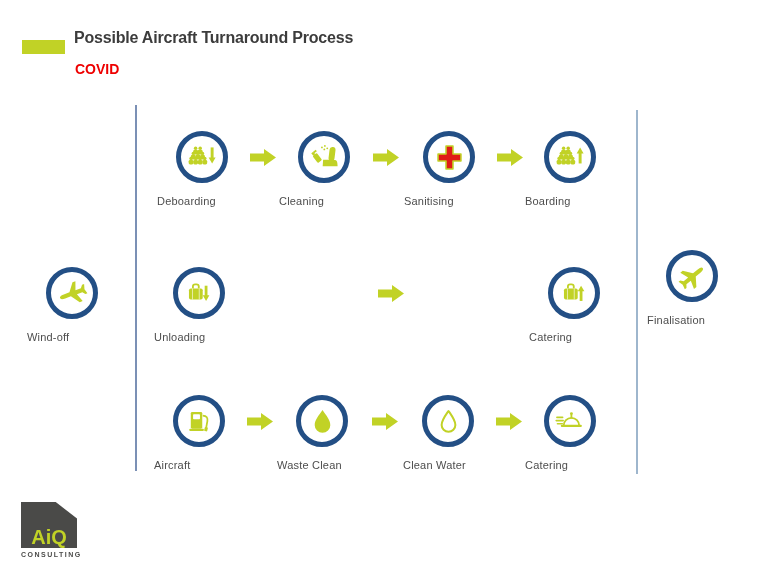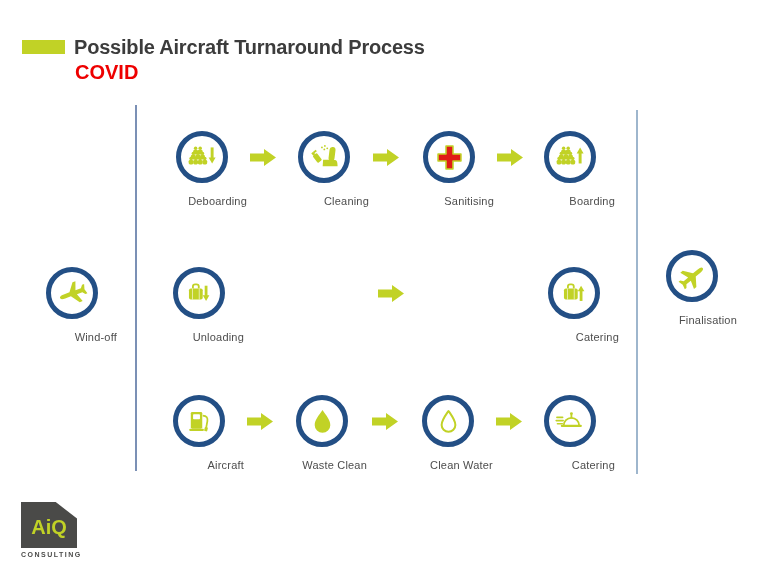--- a/index.html
+++ b/index.html
@@ -3,42 +3,42 @@
 <meta charset="utf-8">
 <style>
   html,body{margin:0;padding:0;}
   body{
     width:768px;height:576px;position:relative;background:#ffffff;
     font-family:"Liberation Sans","DejaVu Sans",sans-serif;overflow:hidden;
   }
   .abs{position:absolute;}
   
   .accent-bar{left:22px;top:40px;width:43px;height:14px;background:var(--accent);}
-  .title{left:74px;top:36px;font-size:20px;font-weight:bold;color:var(--title);letter-spacing:-0.2px;}
-  .subtitle{left:75px;top:61px;font-size:20px;font-weight:bold;color:var(--red_text);}
+  .title{left:74px;top:29px;font-size:16px;font-weight:bold;color:var(--title);letter-spacing:-0.2px;}
+  .subtitle{left:75px;top:61px;font-size:14px;font-weight:bold;color:var(--red_text);}
   
   .vline{width:2px;}
   .vline-left{left:135px;top:105px;height:366px;background:var(--line_left);}
   .vline-right{left:636px;top:110px;height:364px;background:var(--line_right);}
   
-  .node{width:90px;text-align:right;}
+  .node{width:90px;text-align:left;}
   .circle{
     width:42px;height:42px;border:5px solid var(--navy);border-radius:50%;
     margin:0 auto;display:flex;align-items:center;justify-content:center;background:#fff;
   }
   .ic{width:33px;height:33px;color:var(--accent);display:block;}
   .nlabel{margin-top:12px;font-size:11px;color:var(--label);letter-spacing:0.2px;white-space:nowrap;}
   .arrow{width:26px;height:17px;color:var(--accent);}
   
   .logo-box{
     left:21px;top:502px;width:56px;height:46px;background:var(--logo_gray);
     clip-path:polygon(0 0,62% 0,100% 36%,100% 100%,0 100%);
     display:flex;align-items:flex-end;justify-content:center;
   }
-  .logo-brand{color:var(--accent);font-weight:bold;font-size:20px;line-height:1;padding-bottom:11px;}
+  .logo-brand{color:var(--accent);font-weight:bold;font-size:20px;line-height:1;padding-bottom:1px;}
   .logo-tagline{left:21px;top:551px;width:58px;font-size:7px;font-weight:bold;
     letter-spacing:1.5px;color:var(--logo_gray);white-space:nowrap;}
 </style>
 </head>
 <body>
 
 <svg width="0" height="0" style="position:absolute" aria-hidden="true">
   <defs>
     <g id="person">
       <circle cx="0" cy="0" r="1.9"></circle>

